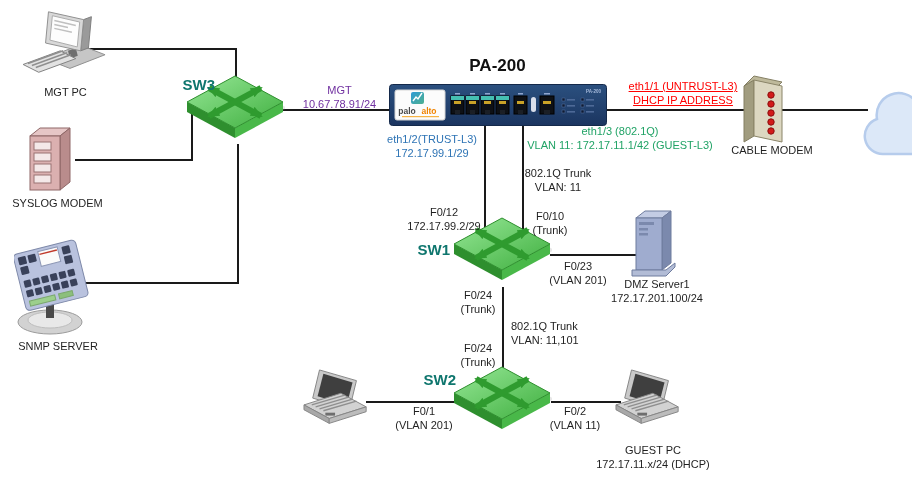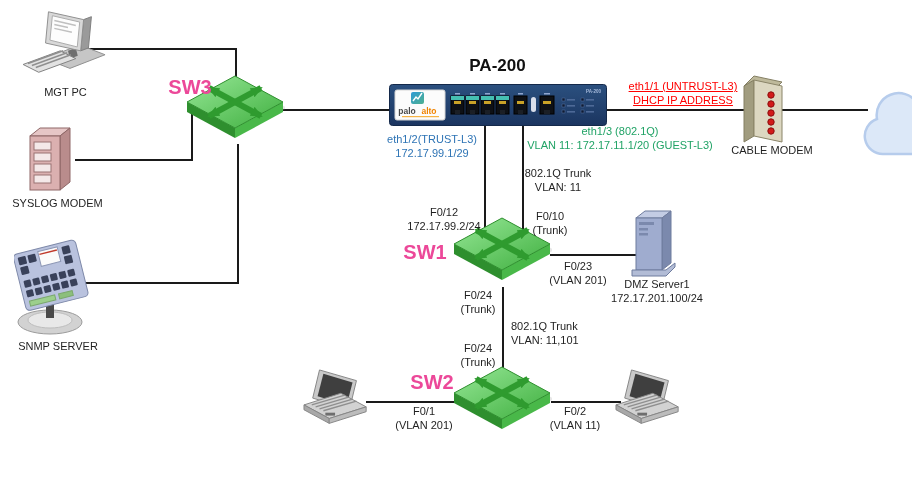--- a/index.html
+++ b/index.html
@@ -2,21 +2,21 @@
 <html><head>
 <meta charset="utf-8">
 <style>
   html,body{margin:0;padding:0;background:#fff;}
   #canvas{position:relative;width:912px;height:479px;background:#ffffff;overflow:hidden;
           font-family:"Liberation Sans",sans-serif;}
   .line{position:absolute;background:#1a1a1a;}
   .icon{position:absolute;}
   .lbl{position:absolute;font-size:11px;line-height:1.28;text-align:center;color:#1f1f1f;white-space:nowrap;}
   .lbl.left{text-align:left;}
-  .b15{font-weight:bold;font-size:20px;color:#ec4899;}
+  .b15{font-weight:bold;font-size:15px;color:#0f766e;text-align:right;}
   .b17{font-weight:bold;font-size:17px;color:#111;}
 </style>
 </head>
 <body>
 
 <div id="canvas">
 
   <svg width="0" height="0" style="position:absolute" aria-hidden="true">
     <defs>
       <linearGradient id="swTop" x1="0" y1="0" x2="1" y2="1">
@@ -272,44 +272,48 @@
       <polygon points="30,52 68,40 68,45 30,57" fill="#BCBCBC" stroke="#858585"></polygon>
       <rect x="26" y="46" width="10" height="3" fill="#6E6E6E"></rect>
     </svg>
   </div>
 
   <div class="lbl b17" style="left:440px;top:55px;width:115px">PA-200</div>
   <div class="lbl b15" style="left:165px;top:75px;width:50px">SW3</div>
   <div class="lbl b15" style="left:400px;top:240px;width:50px">SW1</div>
   <div class="lbl b15" style="left:408px;top:370px;width:48px">SW2</div>
 
+  <div class="lbl" style="left: 282px; top: 83px; width: 115px; color: rgb(112, 48, 160);">
+    <div>MGT</div>
+    <div>10.67.78.91/24</div>
+  </div>
 
   <div class="lbl" style="left: 607px; top: 79px; width: 152px; color: rgb(255, 0, 0); text-decoration: underline;">
     <div>eth1/1 (UNTRUST-L3)</div>
     <div>DHCP IP ADDRESS</div>
   </div>
 
   <div class="lbl" style="left: 368px; top: 132px; width: 128px; color: rgb(46, 116, 181);">
     <div>eth1/2(TRUST-L3)</div>
     <div>172.17.99.1/29</div>
   </div>
 
   <div class="lbl" style="left: 520px; top: 124px; width: 200px; color: rgb(33, 163, 102);">
     <div>eth1/3 (802.1Q)</div>
-    <div>VLAN 11: 172.17.11.1/20 (GUEST-L3)</div>
+    <div>VLAN 11: 172.17.11.1/42 (GUEST-L3)</div>
   </div>
 
   <div class="lbl" style="left:522px;top:166px;width:72px">
     <div>802.1Q Trunk</div>
     <div>VLAN: 11</div>
   </div>
 
   <div class="lbl" style="left:402px;top:205px;width:84px">
     <div>F0/12</div>
-    <div>172.17.99.2/24</div>
+    <div>172.17.99.2/29</div>
   </div>
 
   <div class="lbl" style="left:524px;top:209px;width:52px">
     <div>F0/10</div>
     <div>(Trunk)</div>
   </div>
 
 
   <div class="lbl" style="left:544px;top:259px;width:68px">
     <div>F0/23</div>
@@ -345,14 +349,18 @@
     <div>F0/2</div>
     <div>(VLAN 11)</div>
   </div>
 
   <div class="lbl" style="left:28px;top:85px;width:75px">MGT PC</div>
   <div class="lbl" style="left:5px;top:196px;width:105px">SYSLOG MODEM</div>
   <div class="lbl" style="left:8px;top:339px;width:100px">SNMP SERVER</div>
   <div class="lbl" style="left:722px;top:143px;width:100px">CABLE MODEM</div>
 
 
+  <div class="lbl" style="left:592px;top:443px;width:122px">
+    <div>GUEST PC</div>
+    <div>172.17.11.x/24 (DHCP)</div>
+  </div>
 
 </div>
 
 </body></html>

